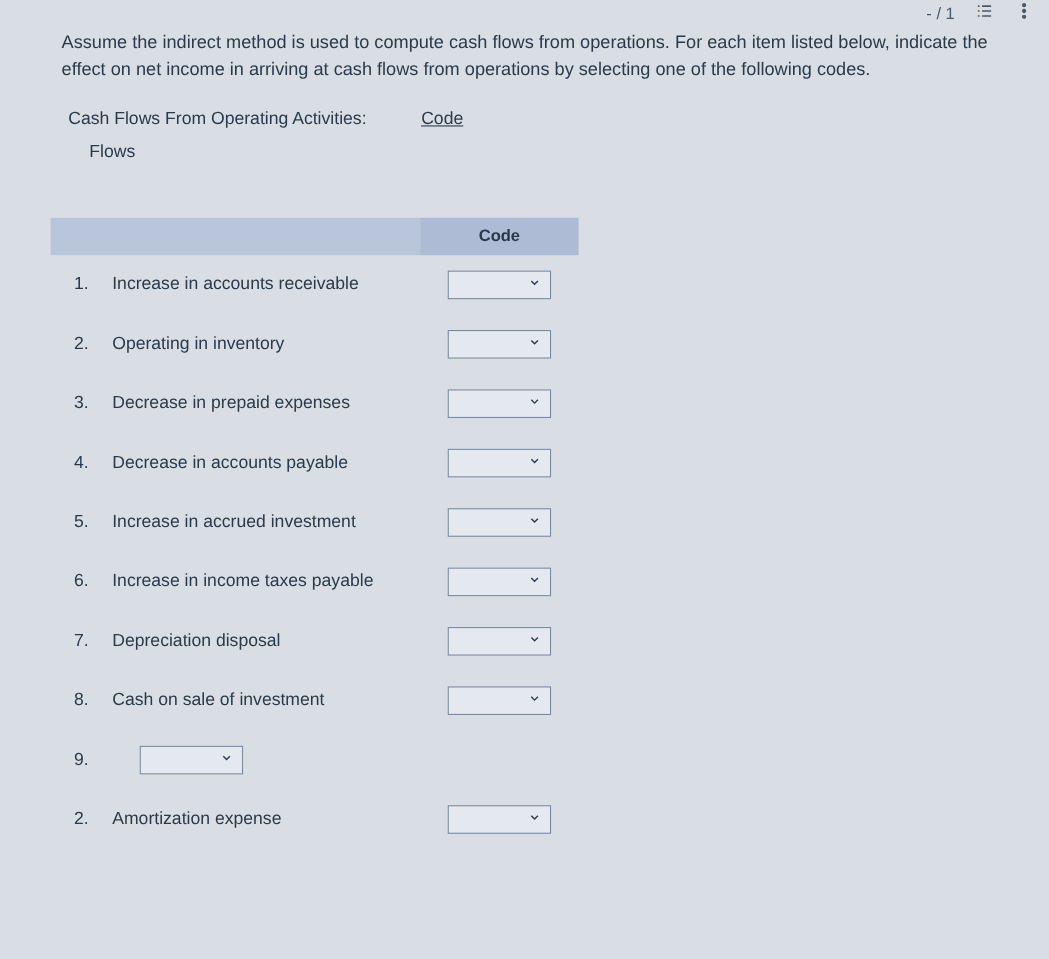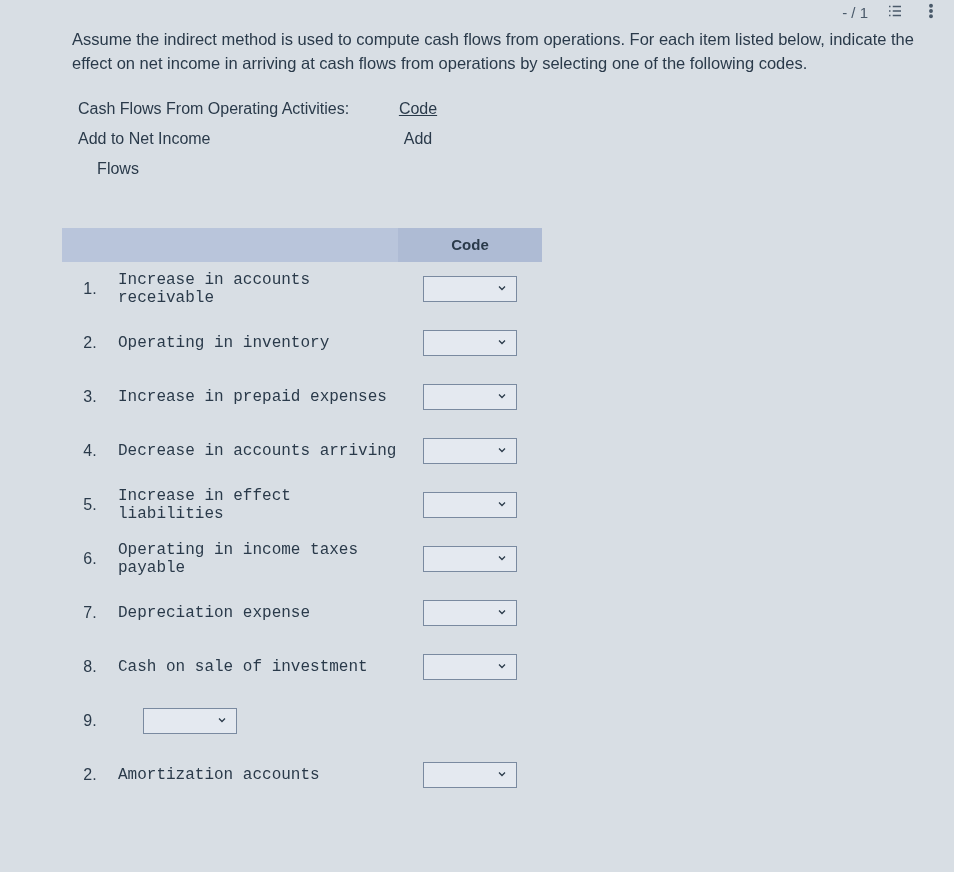--- a/index.html
+++ b/index.html
@@ -17,21 +17,20 @@
     justify-content: flex-end;
     align-items: center;
     gap: 18px;
     padding-right: 14px;
     color: #4a5a6a;
     font-size: 15px;
   }
   .toolbar svg { width: 18px; height: 18px; stroke: #4a5a6a; fill: none; stroke-width: 2; }
   .content {
     padding: 4px 40px 0 56px;
-    margin-left: 16px;
   }
   .instructions {
     font-size: 16.5px;
     line-height: 1.45;
     color: #2a3a4a;
     margin-bottom: 24px;
   }
   .legend {
     margin-left: 6px;
     margin-bottom: 50px;
@@ -69,21 +68,21 @@
     align-items: center;
     justify-content: center;
   }
   .qrow {
     display: flex;
     align-items: center;
     height: 54px;
     font-size: 16px;
   }
   .qnum { width: 56px; text-align: center; }
-  .qtext { width: 280px; font-family: Liberation Mono, monospace; }
+  .qtext { width: 280px; }
   .qsel {
     width: 144px;
     display: flex;
     justify-content: center;
   }
   .dropdown {
     width: 94px;
     height: 26px;
     border: 1px solid #7a8aa0;
     background: #e4e9f0;
@@ -117,24 +116,20 @@
 <div class="content">
 
   <p class="instructions">Assume the indirect method is used to compute cash flows from operations. For each item listed below, indicate the effect on net income in arriving at cash flows from operations by selecting one of the following codes.</p>
 
   <div class="legend">
     <div class="legend-row">
       <div class="legend-left">Cash Flows From Operating Activities:</div>
       <div class="legend-right underline">Code</div>
     </div>
     <div class="legend-row">
-      <div class="legend-left">Add to Net Income</div>
-      <div class="legend-right">Add</div>
-    </div>
-    <div class="legend-row">
       <div class="legend-right">Flows</div>
     </div>
   </div>
 
   <div class="qtable">
     <div class="header-row">
       <div class="hcell-blank"></div>
       <div class="hcell-code">Code</div>
     </div>
 
@@ -157,69 +152,69 @@
         <div class="dropdown">
           <span><svg viewBox="0 0 24 24">
                 <polyline points="6 9 12 15 18 9"></polyline>
               </svg></span>
         </div>
       </div>
     </div>
 
     <div class="qrow">
       <div class="qnum">3.</div>
-      <div class="qtext">Increase in prepaid expenses</div>
+      <div class="qtext">Decrease in prepaid expenses</div>
       <div class="qsel">
         <div class="dropdown">
           <span><svg viewBox="0 0 24 24">
                 <polyline points="6 9 12 15 18 9"></polyline>
               </svg></span>
         </div>
       </div>
     </div>
 
     <div class="qrow">
       <div class="qnum">4.</div>
-      <div class="qtext">Decrease in accounts arriving</div>
+      <div class="qtext">Decrease in accounts payable</div>
       <div class="qsel">
         <div class="dropdown">
           <span><svg viewBox="0 0 24 24">
                 <polyline points="6 9 12 15 18 9"></polyline>
               </svg></span>
         </div>
       </div>
     </div>
 
     <div class="qrow">
       <div class="qnum">5.</div>
-      <div class="qtext">Increase in effect liabilities</div>
+      <div class="qtext">Increase in accrued investment</div>
       <div class="qsel">
         <div class="dropdown">
           <span><svg viewBox="0 0 24 24">
                 <polyline points="6 9 12 15 18 9"></polyline>
               </svg></span>
         </div>
       </div>
     </div>
 
     <div class="qrow">
       <div class="qnum">6.</div>
-      <div class="qtext">Operating in income taxes payable</div>
+      <div class="qtext">Increase in income taxes payable</div>
       <div class="qsel">
         <div class="dropdown">
           <span><svg viewBox="0 0 24 24">
                 <polyline points="6 9 12 15 18 9"></polyline>
               </svg></span>
         </div>
       </div>
     </div>
 
     <div class="qrow">
       <div class="qnum">7.</div>
-      <div class="qtext">Depreciation expense</div>
+      <div class="qtext">Depreciation disposal</div>
       <div class="qsel">
         <div class="dropdown">
           <span><svg viewBox="0 0 24 24">
                 <polyline points="6 9 12 15 18 9"></polyline>
               </svg></span>
         </div>
       </div>
     </div>
 
     <div class="qrow">
@@ -240,21 +235,21 @@
         <div class="dropdown">
           <span><svg viewBox="0 0 24 24">
                 <polyline points="6 9 12 15 18 9"></polyline>
               </svg></span>
         </div>
       </div>
     </div>
 
     <div class="qrow">
       <div class="qnum">2.</div>
-      <div class="qtext">Amortization accounts</div>
+      <div class="qtext">Amortization expense</div>
       <div class="qsel">
         <div class="dropdown">
           <span><svg viewBox="0 0 24 24">
                 <polyline points="6 9 12 15 18 9"></polyline>
               </svg></span>
         </div>
       </div>
     </div>
 
   </div>

